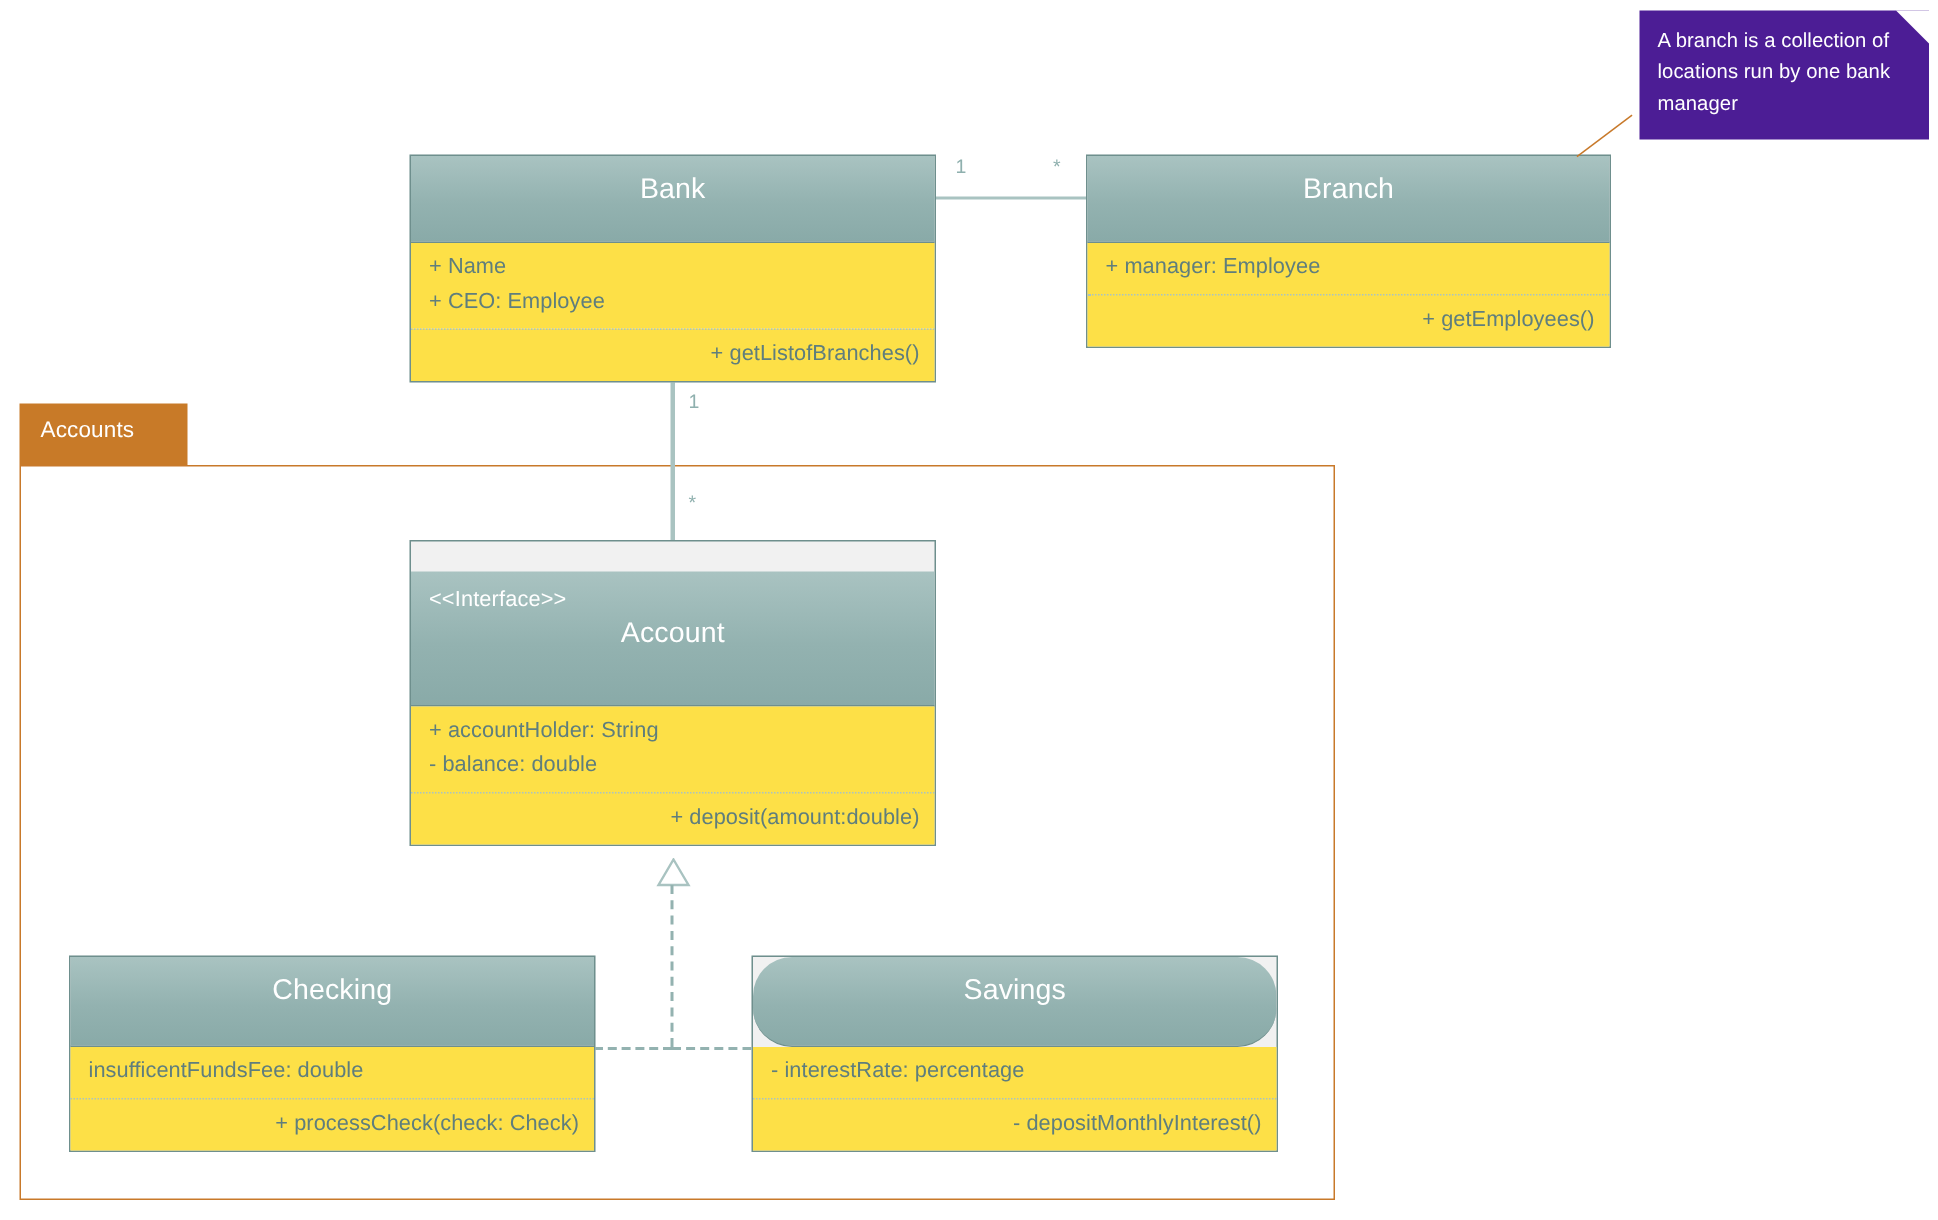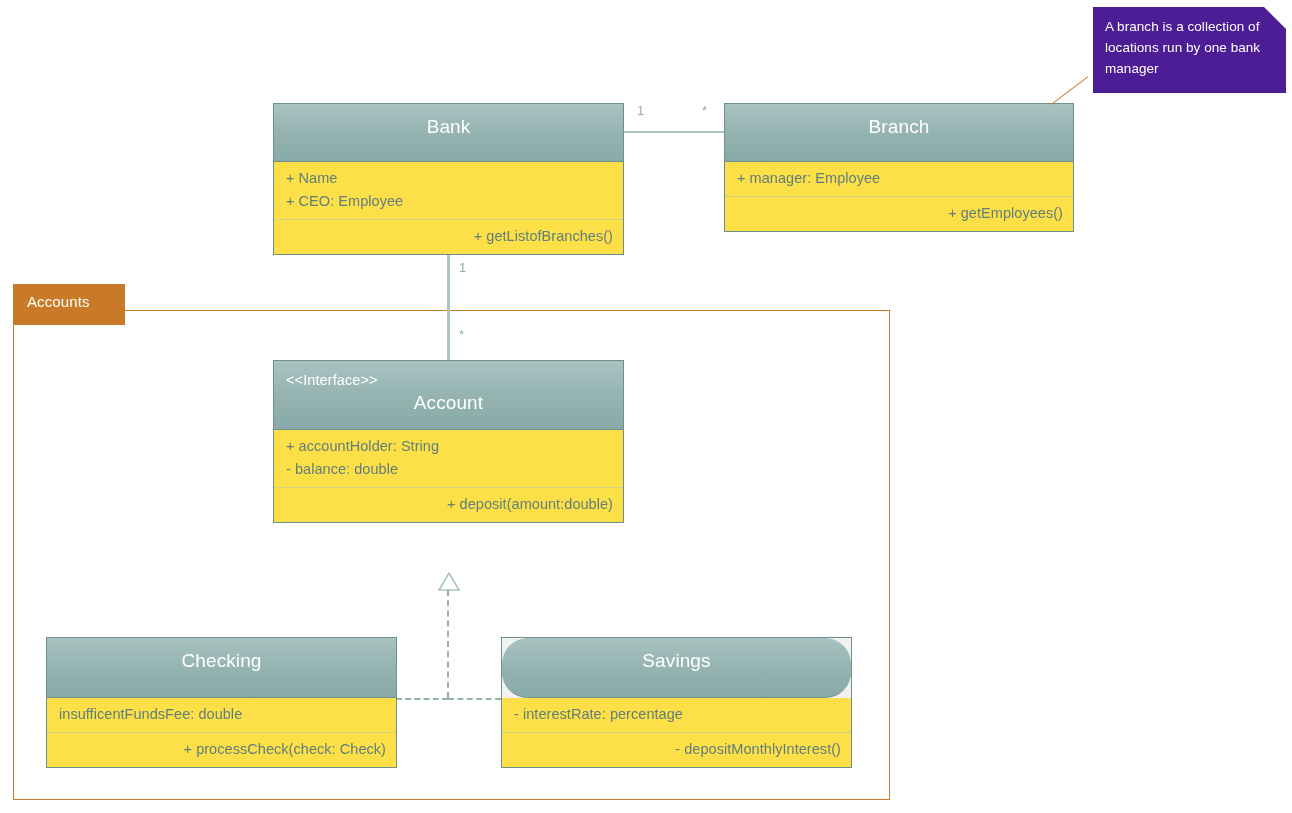--- a/index.html
+++ b/index.html
@@ -142,21 +142,21 @@
   .tri {
     position: absolute;
   }
 </style>
 </head>
 <body>
 
 <div id="canvas">
 
   <div class="pkg-frame" style="left:13px; top:310px; width:877px; height:490px;"></div>
-  <div class="pkg-tab" style="left:13px; top:284px; width:112px; height:41px;">
+  <div class="pkg-tab" style="left:13px; top:269px; width:112px; height:41px;">
     <span>Accounts</span>
   </div>
 
   <div class="edge edge-h" style="left:623px; top:131px; width:102px;"></div>
   <div class="mult" style="left:637px; top:103px;">1</div>
   <div class="mult" style="left:702px; top:103px;">*</div>
 
   <div class="edge edge-v" style="left:447px; top:244px; width:3px; height:118px;"></div>
   <div class="mult" style="left:459px; top:260px;">1</div>
   <div class="mult" style="left:459px; top:327px;">*</div>
@@ -187,21 +187,21 @@
     </div>
     <div class="uml-compartment">
       <div class="uml-member">+ manager: Employee</div>
     </div>
     <div class="uml-compartment">
       <div class="uml-member">+ getEmployees()</div>
     </div>
   </div>
 
   <div class="uml-class" style="left:273px; top:360px; width:351px;">
-    <div class="uml-header" style="height:69px;">
+    <div class="uml-header" style="height:90px;margin-top:20px;">
       <div class="uml-stereotype">&lt;&lt;Interface&gt;&gt;</div>
       <div class="uml-title">Account</div>
     </div>
     <div class="uml-compartment">
       <div class="uml-member">+ accountHolder: String</div>
       <div class="uml-member">- balance: double</div>
     </div>
     <div class="uml-compartment">
       <div class="uml-member">+ deposit(amount:double)</div>
     </div>

